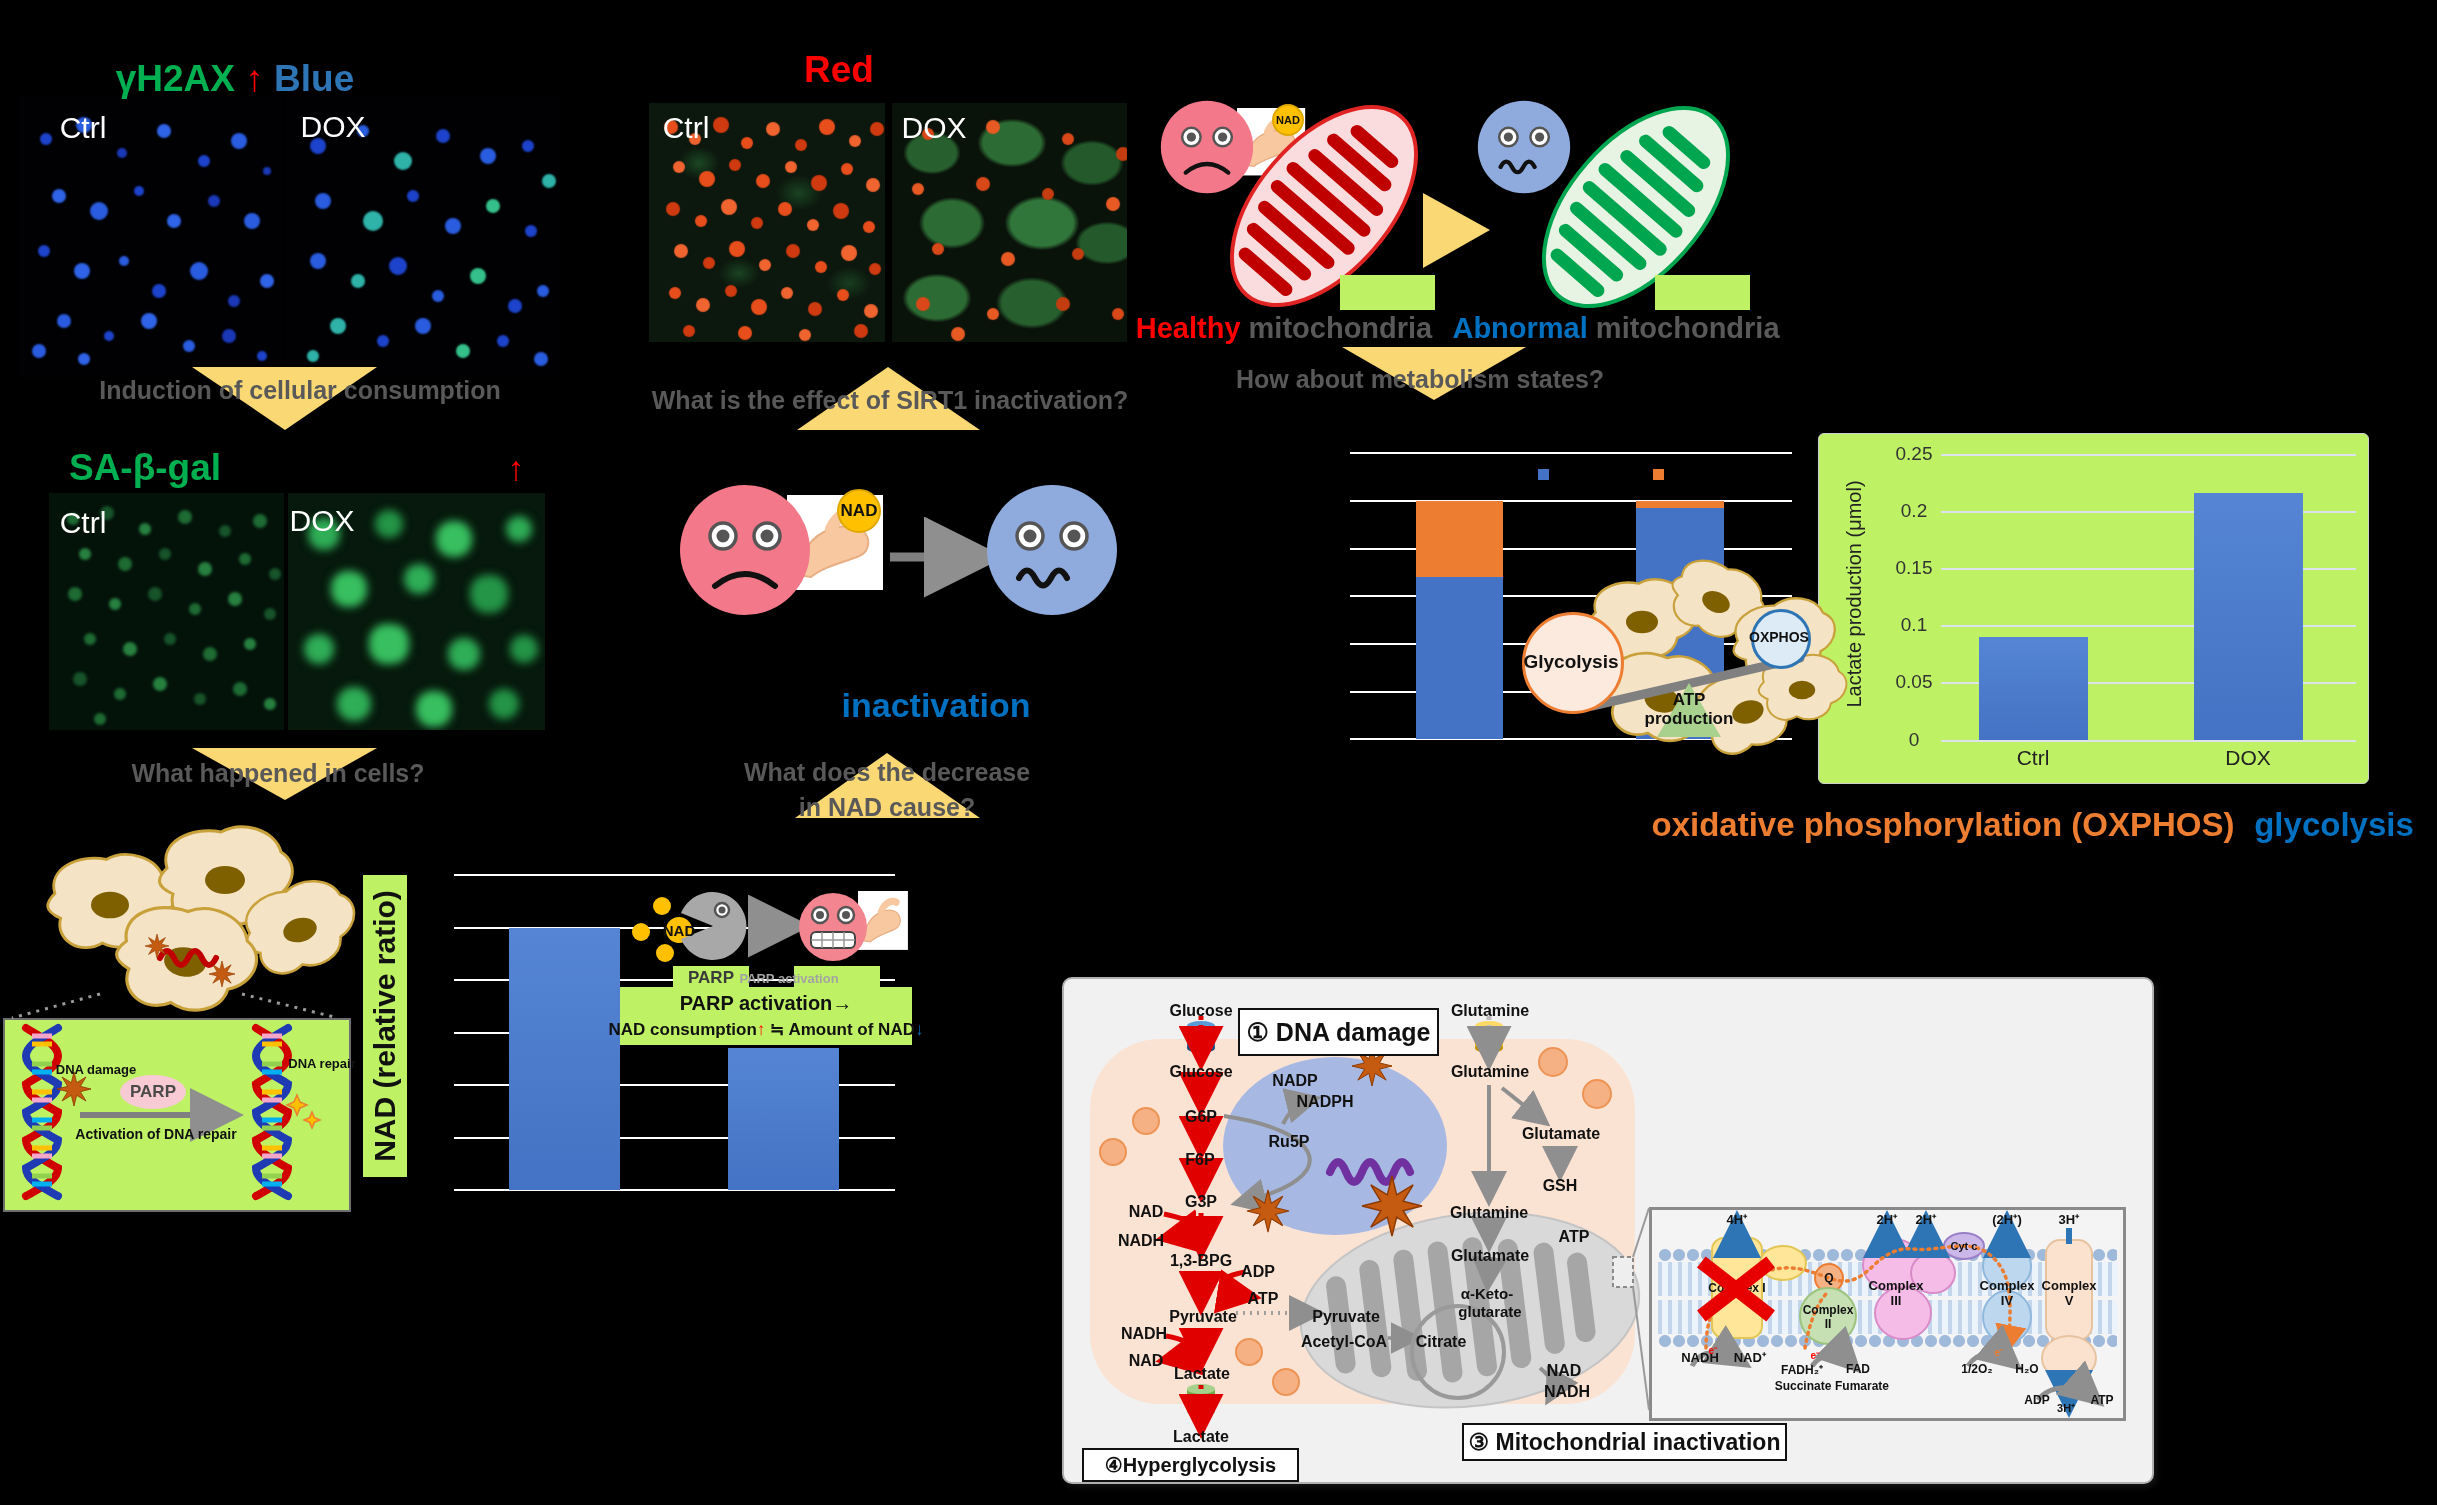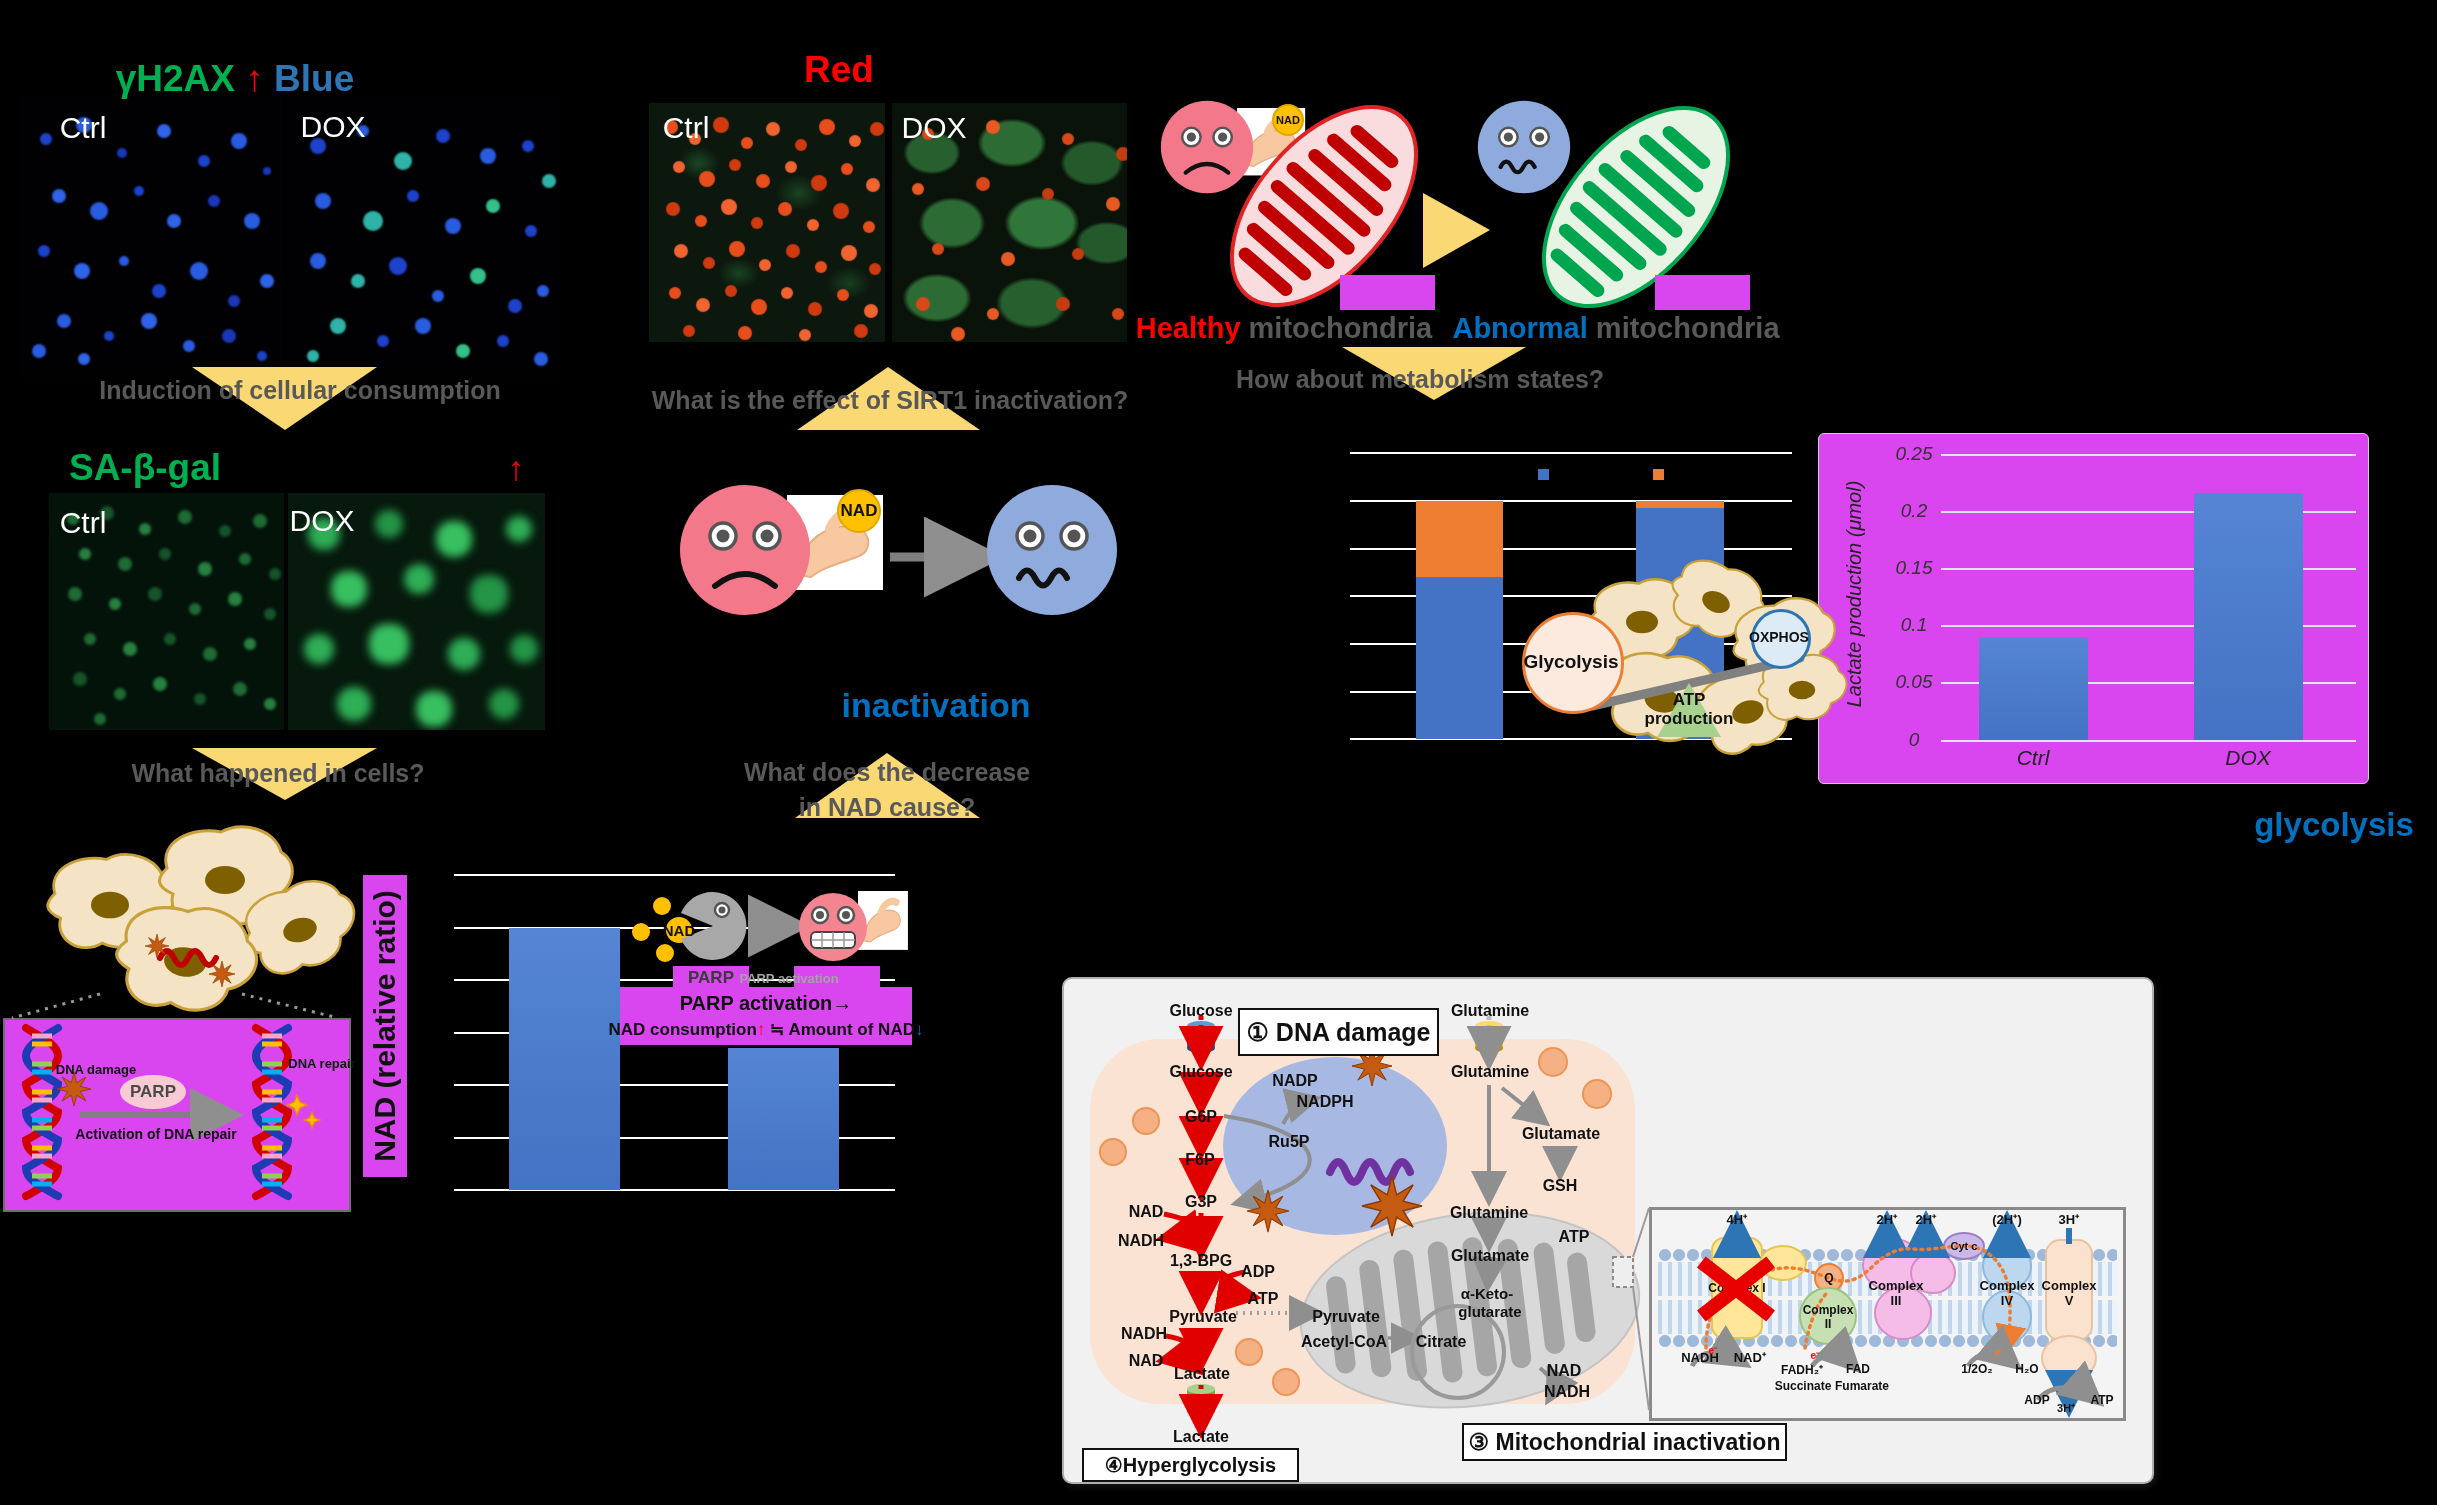--- a/index.html
+++ b/index.html
@@ -1,21 +1,21 @@
 <!DOCTYPE html>
 <html><head>
 <meta charset="utf-8">
 <style>
   html,body{margin:0;padding:0;background:#000;}
   #stage{position:relative;width:2437px;height:1505px;background:#000;overflow:hidden;font-family:"Liberation Sans",sans-serif;}
   .abs{position:absolute;}
   .lbl{position:absolute;transform:translate(-50%,-50%);white-space:nowrap;font-weight:700;color:#111;font-family:"Liberation Sans",sans-serif;}
   .mic{color:#fff;font-size:30px;font-weight:400;}
   .gq{color:#595959;font-size:25px;font-weight:700;}
-  .whitebox{position:absolute;background:#d946ef;font-style:italic;}
+  .whitebox{position:absolute;background:#bef264;}
   .dots{position:absolute;left:0;top:0;width:12px;height:12px;border-radius:50%;}
   .panel{position:absolute;overflow:hidden;}
   .gridline{position:absolute;height:2px;background:#fff;}
   .lgrid{position:absolute;height:2px;background:#dde3ec;}
   .bar{position:absolute;bottom:0;background:linear-gradient(180deg,#5585d4,#3f68b4);}
   .annobox{position:absolute;background:#fff;border:2px solid #111;display:flex;align-items:center;justify-content:center;font-weight:700;color:#111;}
   .vlab{position:absolute;transform:translate(-50%,-50%) rotate(-90deg);white-space:nowrap;font-weight:700;color:#111;}
   .beads{position:absolute;background-image:radial-gradient(circle 6px at 7px 7px,#9FB9DB 5.5px,rgba(0,0,0,0) 6.5px);background-size:14px 14px;background-repeat:repeat-x;}
   .tails{position:absolute;background:repeating-linear-gradient(90deg,#C3D5EA 0 4px,#EDF3FA 4px 10px);}
   svg{display:block;}
@@ -418,20 +418,21 @@
     <span style="color:#0070C0;">Abnormal</span><span style="color:#595959;"> mitochondria</span>
   </div>
   <div class="lbl gq" style="left:1420px;top:379px;">How about metabolism states?</div>
 
   <div class="abs" style="left:1522px;top:612px;width:96px;height:96px;border-radius:50%;background:#FDEADF;border:3px solid #ED7D31;"></div>
   <div class="lbl" style="left:1571px;top:662px;font-size:19px;">Glycolysis</div>
   <div class="abs" style="left:1751px;top:609px;width:54px;height:54px;border-radius:50%;background:#DDEBF7;border:3px solid #2E75B6;"></div>
   <div class="lbl" style="left:1779px;top:637px;font-size:14px;">OXPHOS</div>
   <div class="lbl" style="left:1689px;top:710px;font-size:17px;white-space:normal;width:110px;text-align:center;line-height:1.1;">ATP production</div>
 
+  <div class="lbl" style="left:1943px;top:825px;font-size:33px;color:#ED7D31;">oxidative phosphorylation (OXPHOS)</div>
   <div class="lbl" style="left:2334px;top:825px;font-size:33px;color:#0070C0;">glycolysis</div>
 
   <div class="annobox" style="left:1238px;top:1008px;width:197px;height:44px;font-size:25px;">① DNA damage</div>
   <div class="annobox" style="left:1462px;top:1423px;width:321px;height:34px;font-size:23px;">③ Mitochondrial inactivation</div>
   <div class="annobox" style="left:1082px;top:1448px;width:213px;height:30px;font-size:20px;">④Hyperglycolysis</div>
 
   <div class="lbl" style="left:1201px;top:1011px;font-size:16px;">Glucose</div>
   <div class="lbl" style="left:1201px;top:1072px;font-size:16px;">Glucose</div>
   <div class="lbl" style="left:1201px;top:1117px;font-size:16px;">G6P</div>
   <div class="lbl" style="left:1200px;top:1160px;font-size:16px;">F6P</div>

